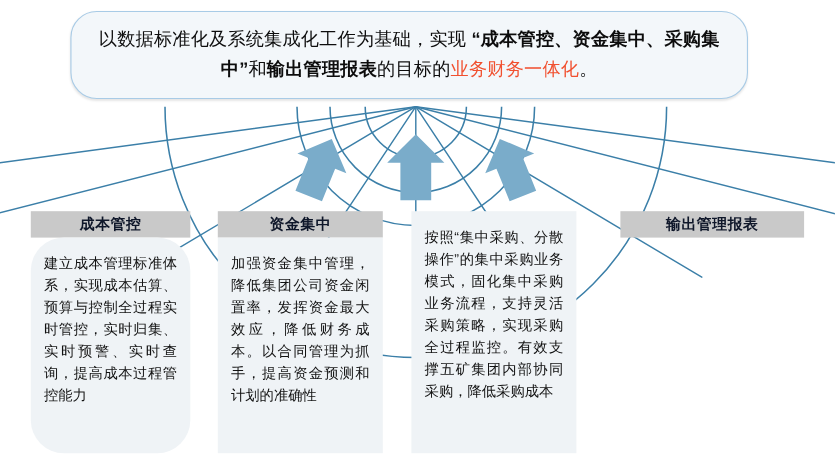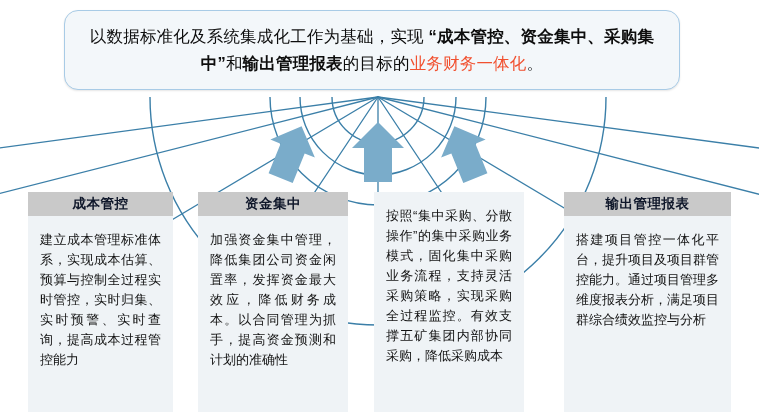--- a/index.html
+++ b/index.html
@@ -18,21 +18,21 @@
   
   #banner {
     position: absolute;
     left: 64px;
     top: 10px;
     width: 616px;
     height: 80px;
     box-sizing: border-box;
     background: #f3f7fa;
     border: 1.6px solid #a8cbe6;
-    border-radius: 14px;
+    border-radius: 24px;
     display: flex;
     align-items: center;
     justify-content: center;
     padding: 4px 18px;
     box-shadow: 0 1px 2px rgba(0,0,0,0.10);
     z-index: 6;
   }
   #banner-text {
     font-size: 16.5px;
     line-height: 27px;
@@ -75,21 +75,21 @@
     padding: 14px 12px 10px 12px;
     box-sizing: border-box;
     font-size: 13px;
     line-height: 20px;
     color: #121212;
     text-align: justify;
     text-justify: inter-ideograph;
   }
 
   #col1 { left: 28px;  width: 145px; }
-  #col1 .col-body { height: 196px; }
+  #col1 .col-body { height: 196px; border-radius: 30px; }
   #col2 { left: 198px; width: 150px; border-radius: 21px; }
   #col2 .col-body { height: 196px; }
   #col3 { left: 374px; width: 150px; }
   #col3 .col-body { height: 220px; }
   #col4 { left: 564px; width: 167px; }
   #col4 .col-body { height: 196px; }
 </style>
 </head>
 <body>
 
@@ -132,14 +132,13 @@
   <div class="col-head">资金集中</div>
   <div class="col-body">加强资金集中管理，降低集团公司资金闲置率，发挥资金最大效应，降低财务成本。以合同管理为抓手，提高资金预测和计划的准确性</div>
 </div>
 
 <div class="col" id="col3">
   <div class="col-body">按照“集中采购、分散操作”的集中采购业务模式，固化集中采购业务流程，支持灵活采购策略，实现采购全过程监控。有效支撑五矿集团内部协同采购，降低采购成本</div>
 </div>
 
 <div class="col" id="col4">
   <div class="col-head">输出管理报表</div>
-  <div class="col-body">搭建项目管控一体化平台，提升项目及项目群管控能力。通过项目管理多维度报表分析，满足项目群综合绩效监控与分析</div>
 </div>
 
 </body></html>

